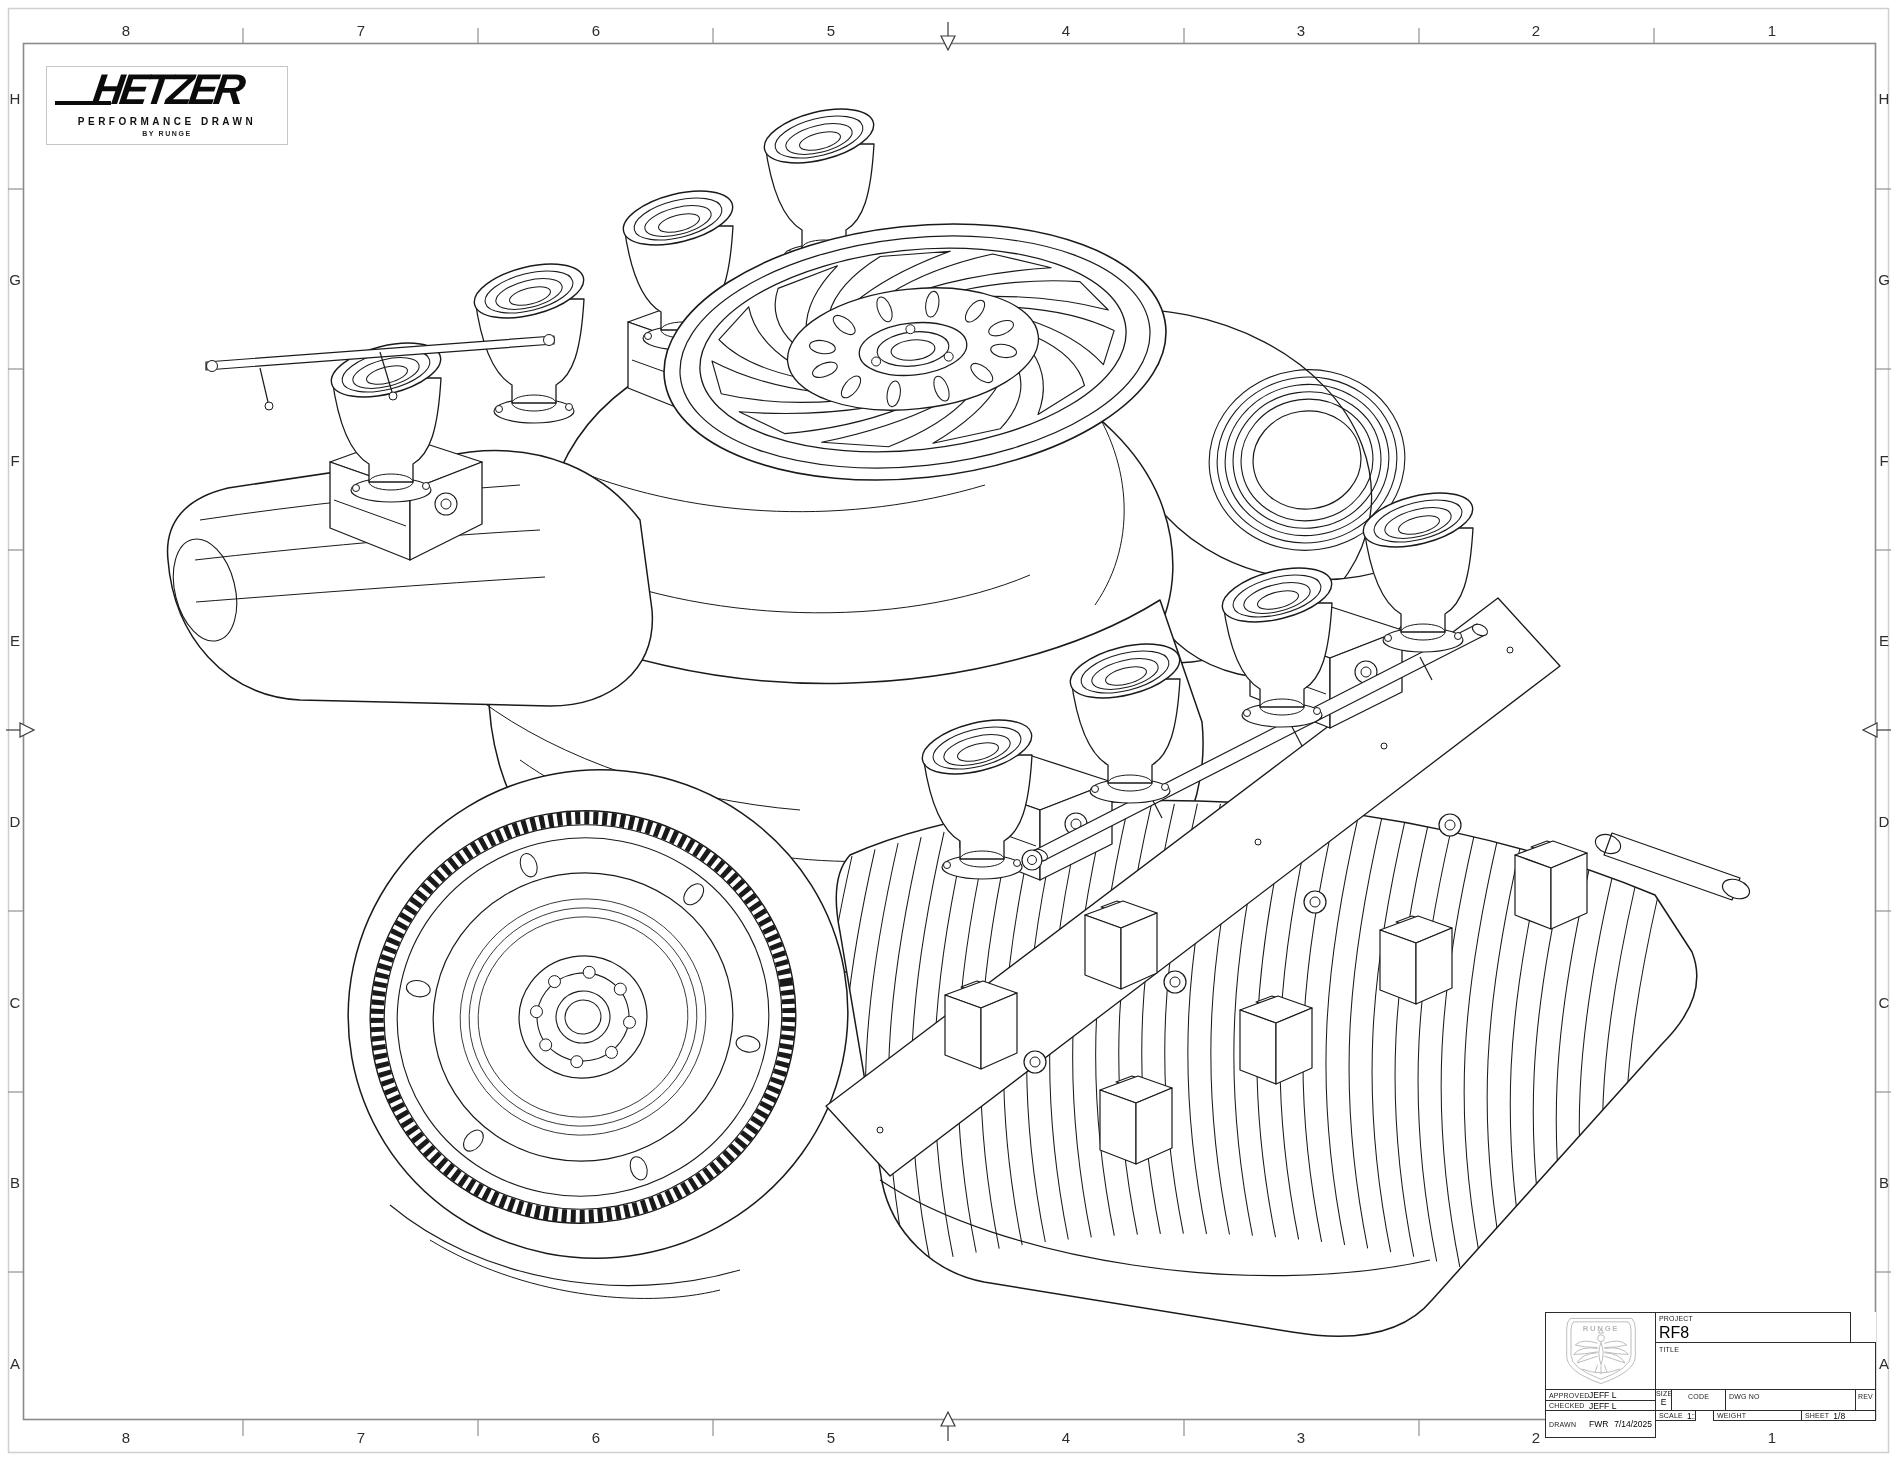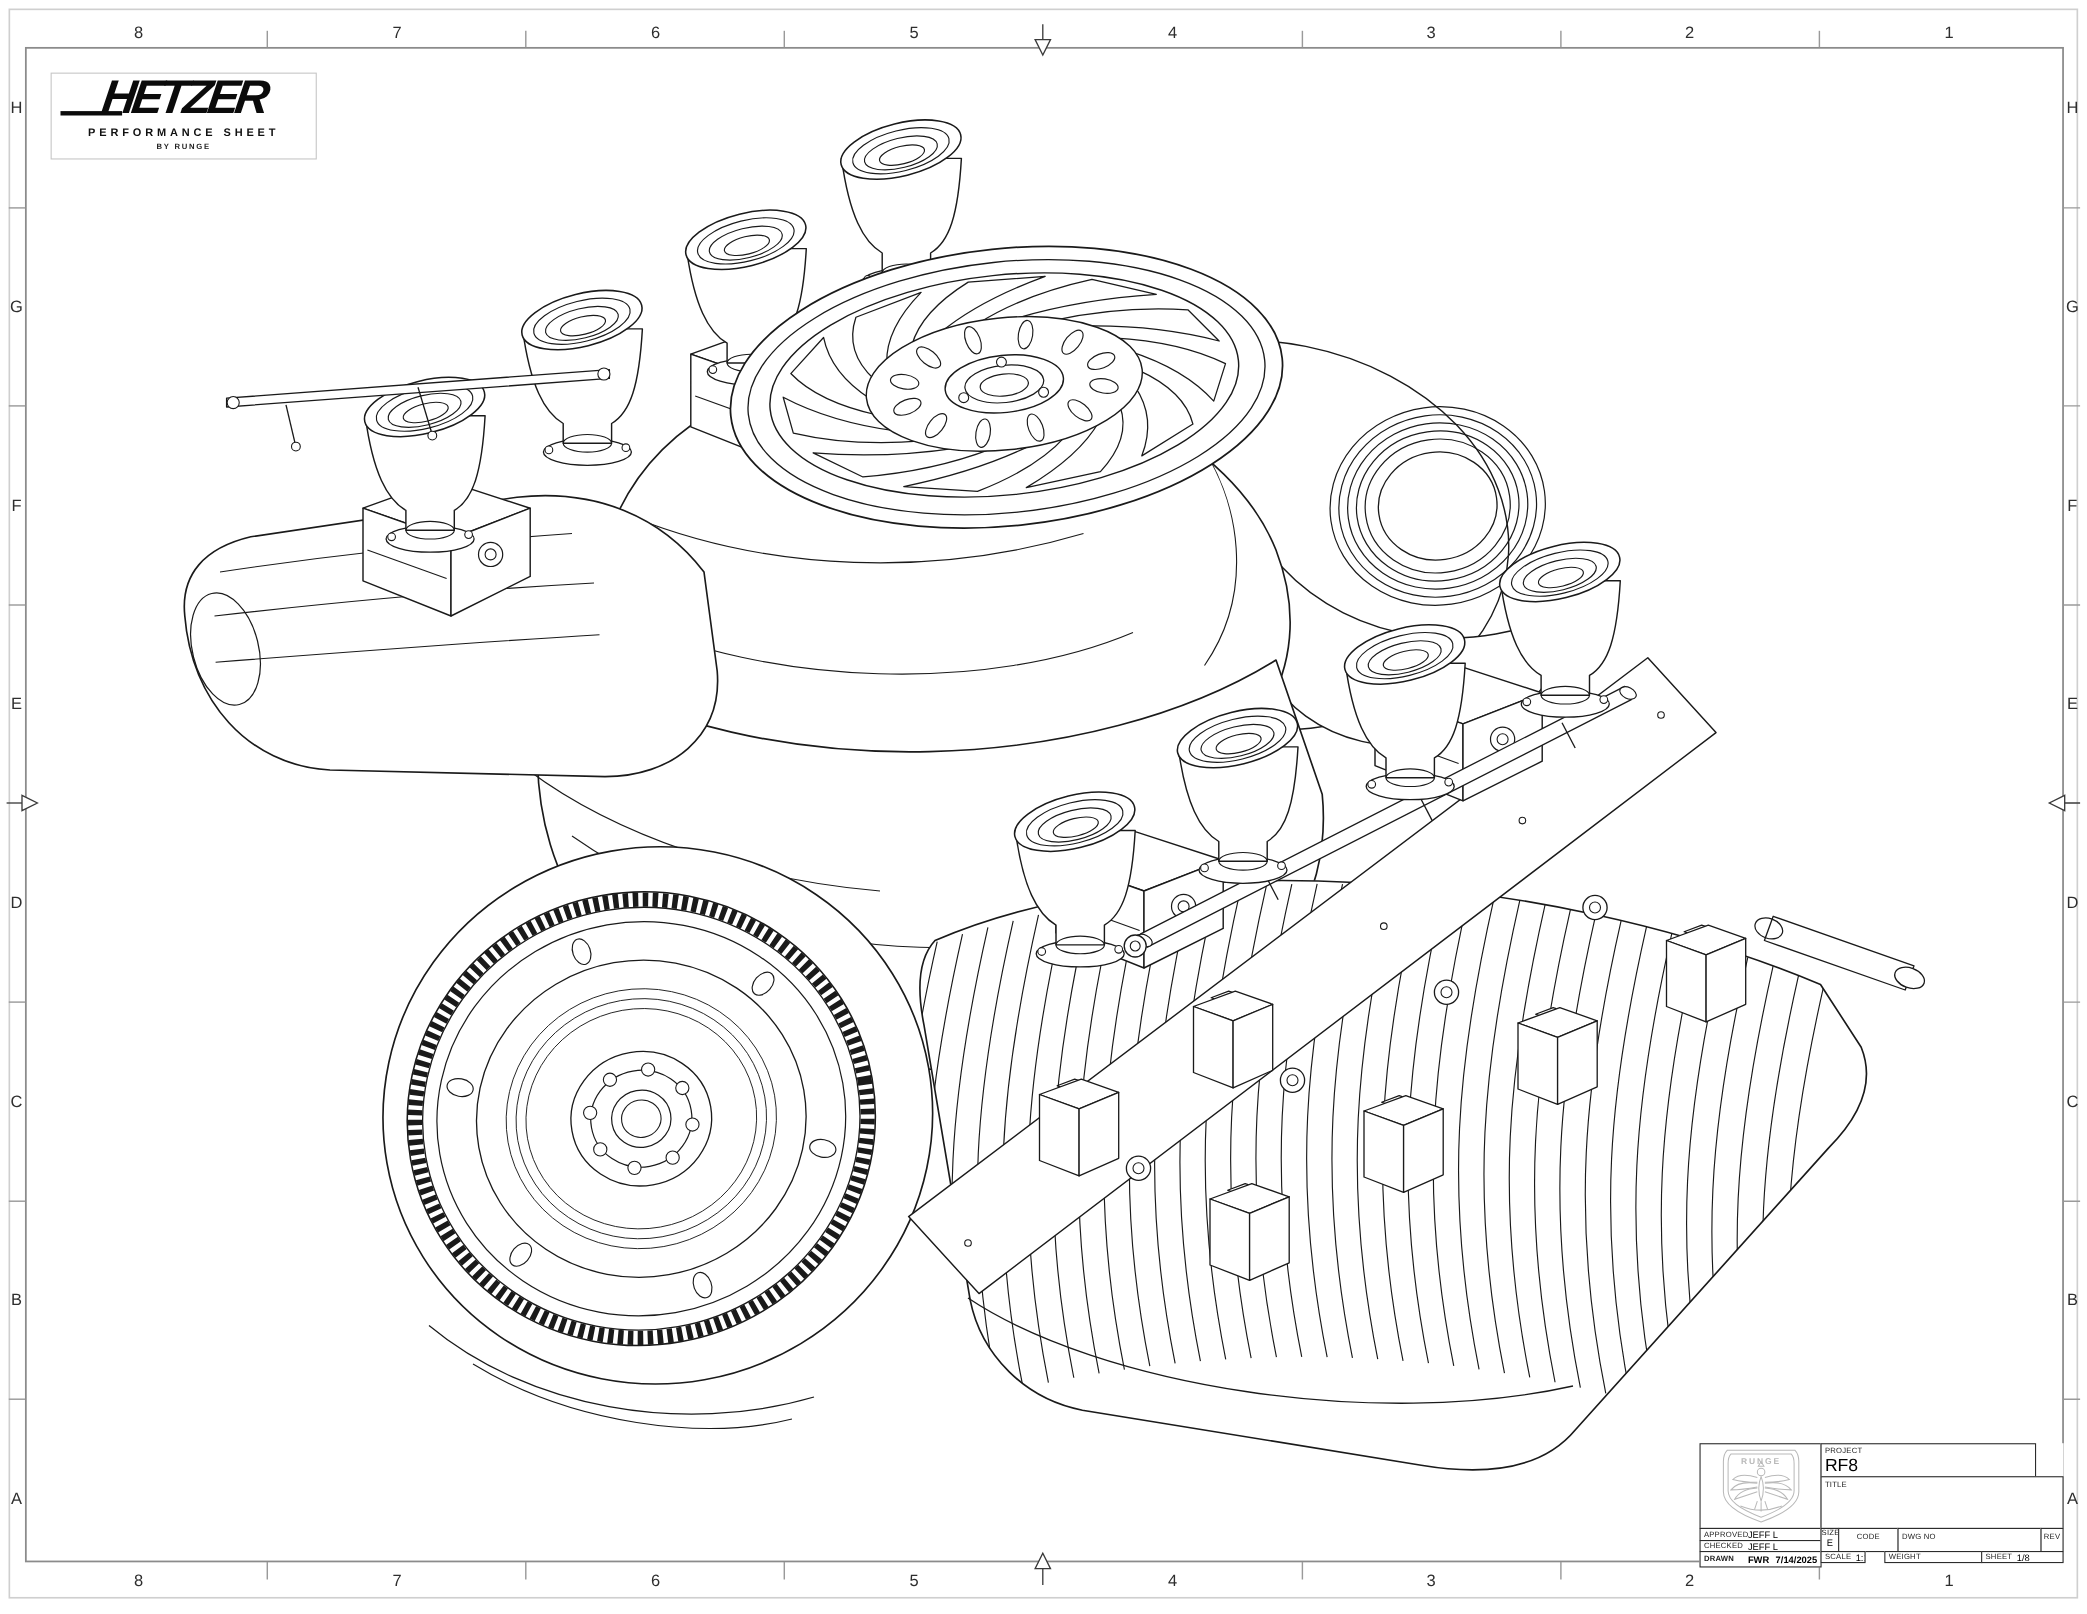--- a/index.html
+++ b/index.html
@@ -21,21 +21,21 @@
   .tb{position:absolute;left:1545px;top:1312px;width:331px;height:109px;background:#fff;font-size:8px;color:#000;}
   .tb-cell{position:absolute;border:1px solid #2c2c2c;box-sizing:border-box;background:#fff;overflow:hidden;}
   .lbl{font-size:7px;color:#1c1c1c;letter-spacing:.2px;}
   .val{font-size:8.5px;color:#000;}
   .tb-crest{left:0;top:0;width:111px;height:78px;display:flex;align-items:center;justify-content:center;}
   .tb-project{left:110px;top:0;width:196px;height:31px;padding:1px 3px;}
   .tb-projval{font-size:16px;color:#000;margin-top:1px;}
   .tb-title{left:110px;top:30px;width:221px;height:48px;padding:1px 3px;}
   .tb-approved{left:0;top:77px;width:111px;height:12px;}
   .tb-checked{left:0;top:88px;width:111px;height:11px;}
-  .tb-drawn{left:0;top:98px;width:111px;height:15px;font-weight:bold;}
+  .tb-drawn{left:0;top:98px;width:111px;height:28px;}
   .tb-row{display:flex;align-items:center;padding:0 3px;gap:0;}
   .tb-row .lbl{width:40px;flex:0 0 auto;}
   .tb-size{left:110px;top:77px;width:17px;height:22px;text-align:center;}
   .tb-code{left:126px;top:77px;width:55px;height:22px;text-align:center;padding-top:1px;}
   .tb-dwg{left:180px;top:77px;width:131px;height:22px;padding:1px 3px;}
   .tb-rev{left:310px;top:77px;width:21px;height:22px;text-align:center;padding-top:1px;}
   .tb-scale{left:110px;top:98px;width:41px;height:11px;}
   .tb-weight{left:168px;top:98px;width:89px;height:11px;}
   .tb-sheet{left:256px;top:98px;width:75px;height:11px;}
   .tb-row2{display:flex;align-items:center;padding:0 3px;gap:4px;}
@@ -439,21 +439,21 @@
         <line x1="380" y1="352" x2="392" y2="392" stroke="#1a1a1a" stroke-width="1.2"></line>
         <circle cx="393" cy="396" r="4" fill="#fff" stroke="#1a1a1a" stroke-width="1"></circle>
         <line x1="260" y1="368" x2="268" y2="402" stroke="#1a1a1a" stroke-width="1.2"></line>
         <circle cx="269" cy="406" r="4" fill="#fff" stroke="#1a1a1a" stroke-width="1"></circle>
       </g>
     </svg>
 
   <div class="logo-box">
     <div class="logo-strike"></div>
     <div class="logo-main">HETZER</div>
-    <div class="logo-sub">PERFORMANCE SHEET</div>
+    <div class="logo-sub">PERFORMANCE DRAWN</div>
     <div class="logo-by">BY RUNGE</div>
   </div>
 
   <div class="tb">
     <div class="tb-cell tb-crest">
       <svg class="crest" viewBox="0 0 100 84">
         <path d="M14,4 L86,4 Q90,8 90,16 L90,48 Q90,66 50,80 Q10,66 10,48 L10,16 Q10,8 14,4 Z"></path>
         <path d="M18,8 L82,8 Q85,11 85,18 L85,47 Q85,62 50,75 Q15,62 15,47 L15,18 Q15,11 18,8 Z"></path>
         <text x="50" y="19">RUNGE</text>
         <path d="M47,21 L50,16 L53,21 Z"></path>

